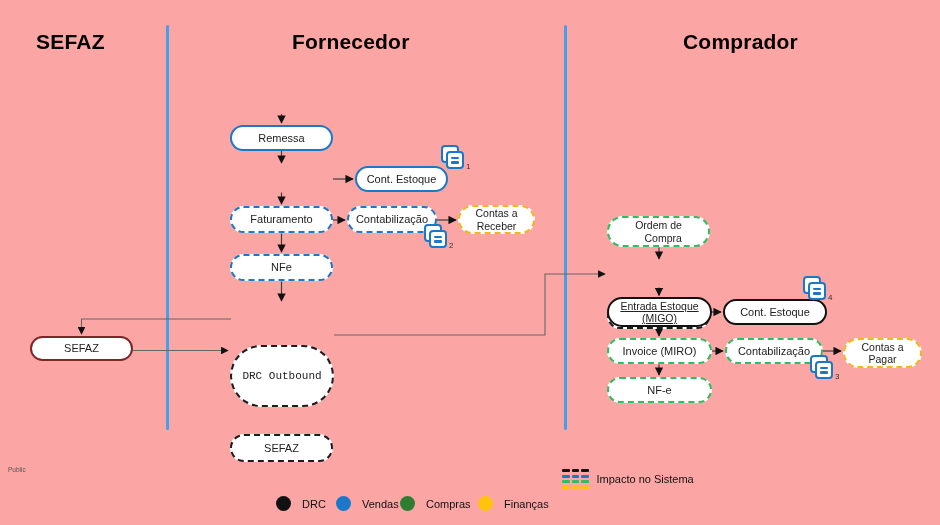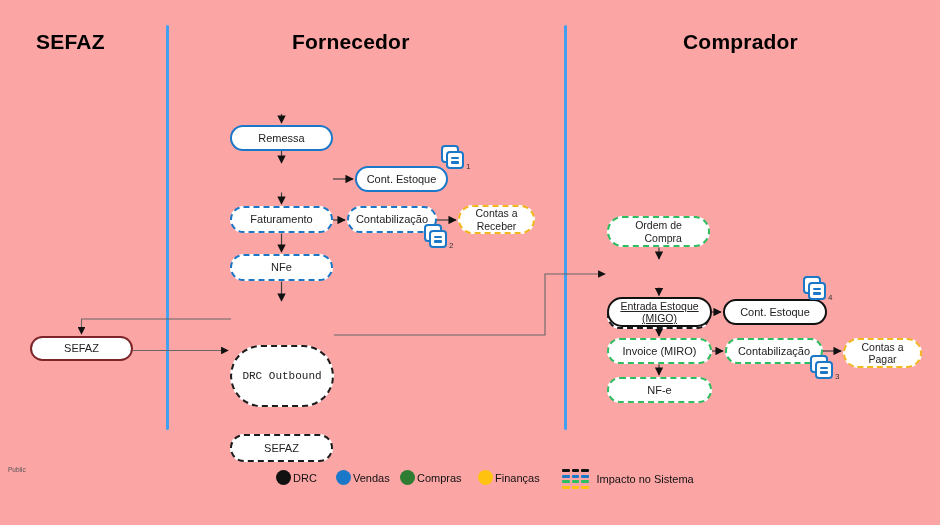--- a/index.html
+++ b/index.html
@@ -65,21 +65,21 @@
   .docbadge .back{position:absolute;left:0;top:0;width:14px;height:14px;border:2.5px solid var(--blue);border-radius:4px;background:#fff;}
   .docbadge .front{position:absolute;left:5px;top:6px;width:14px;height:14px;border:2.5px solid var(--blue);border-radius:4px;background:#fff;
     display:flex;flex-direction:column;align-items:center;justify-content:center;gap:2px;}
   .docbadge .bar{width:8px;height:2.5px;background:var(--blue);border-radius:1px;}
   .docbadge .num{position:absolute;left:25px;top:17px;font-size:8px;color:#333;}
   #badge-1{left:441px;top:145px;}
   #badge-2{left:424px;top:224px;}
   #badge-3{left:810px;top:355px;}
   #badge-4{left:803px;top:276px;}
 
-  .legend-item{position:absolute;top:470px;display:flex;align-items:center;gap:2px;z-index:3;}
+  .legend-item{position:absolute;top:496px;display:flex;align-items:center;gap:11px;z-index:3;}
   .legend-dot{width:15px;height:15px;border-radius:50%;flex:0 0 auto;}
   .legend-label{font-size:11px;color:#111;white-space:nowrap;}
   #legend-drc{left:276px;}
   #legend-vendas{left:336px;}
   #legend-compras{left:400px;}
   #legend-financas{left:478px;}
   #legend-impacto{left:562px;top:469px;gap:8px;}
   .impact-icon{display:grid;grid-template-columns:repeat(3,7.5px);grid-auto-rows:3px;gap:2.5px 2px;}
   .impact-icon span{display:block;width:7.5px;height:3px;border-radius:1px;}
   .impact-icon span:nth-child(-n+3){background:#111;}

